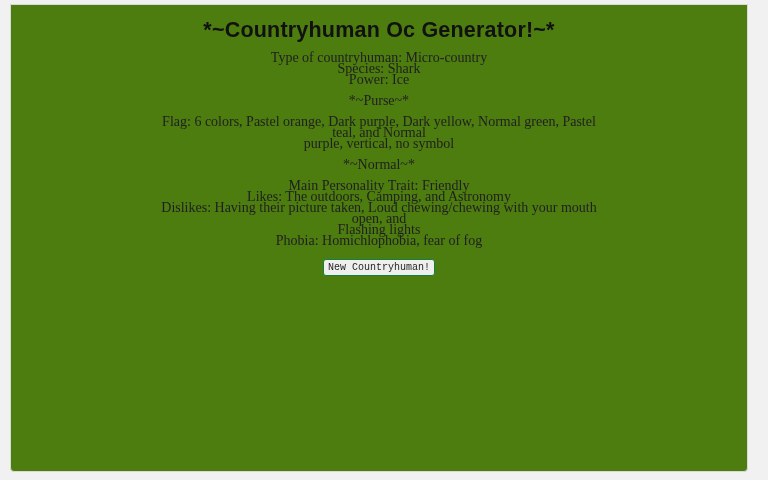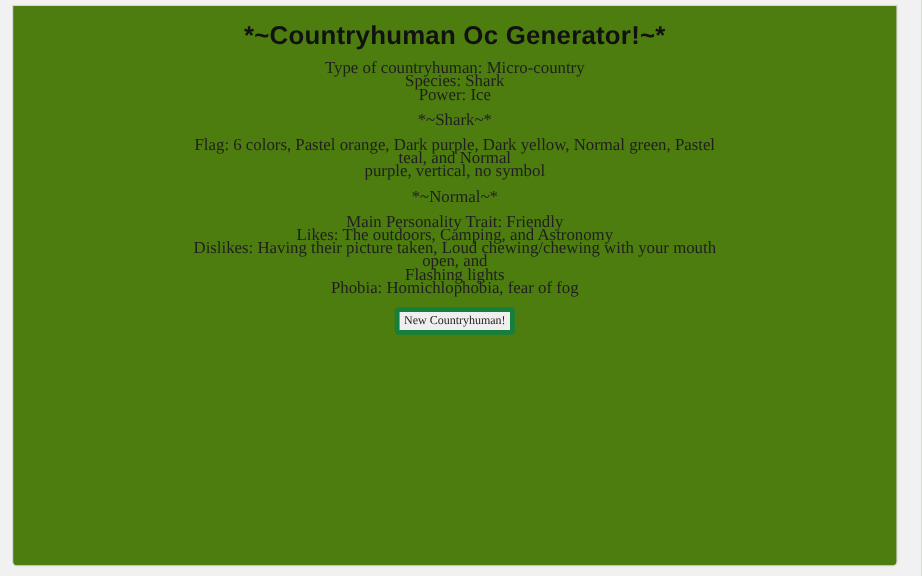--- a/index.html
+++ b/index.html
@@ -42,44 +42,44 @@
     font-size: 14px;
     line-height: 11px;
     white-space: pre-line;
     color: #1f1f1f;
     font-family: Liberation Serif, serif;
   }
   .btn-row {
     margin-top: 10px;
   }
   button.generate-btn {
-    font-family: Liberation Serif, serif;
+    font-family: Liberation Mono, monospace;
     font-size: 10px;
     line-height: 11px;
     color: #1f1f1f;
     background: #efefef;
-    border: 4px solid #15803d;
+    border: 1px solid #15803d;
     border-radius: 3px;
     padding: 2px 4px;
     cursor: pointer;
   }
 </style>
 </head>
 <body>
 
 <div class="page-card">
   <div class="content">
 
     <h1 class="title">*~Countryhuman Oc Generator!~*</h1>
 
     <p class="body-text">Type of countryhuman: Micro-country
 Species: Shark
 Power: Ice</p>
 
-    <p class="body-text">*~Shark~*</p>
+    <p class="body-text">*~Purse~*</p>
 
     <p class="body-text">Flag: 6 colors, Pastel orange, Dark purple, Dark yellow, Normal green, Pastel teal, and Normal
 purple, vertical, no symbol</p>
 
 
 
     <p class="body-text">*~Normal~*</p>
 
     <p class="body-text">Main Personality Trait: Friendly
 Likes: The outdoors, Camping, and Astronomy

